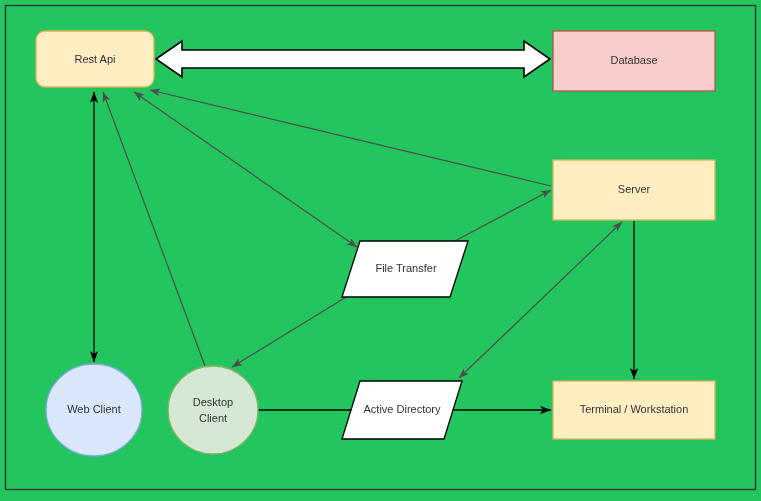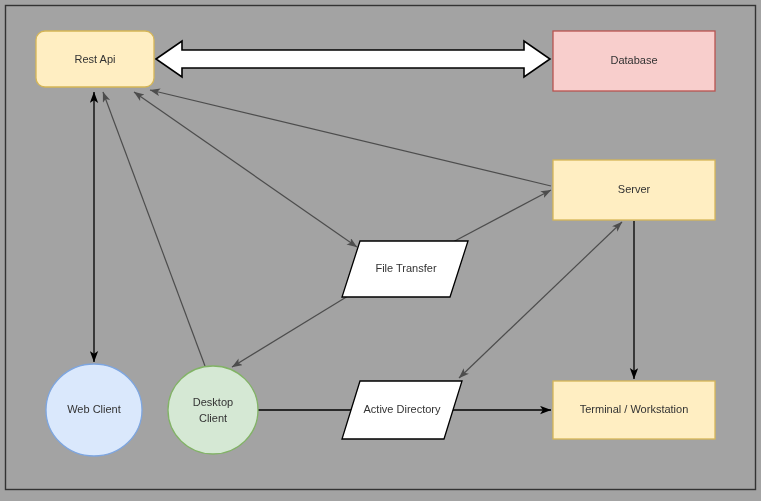--- a/index.html
+++ b/index.html
@@ -10,21 +10,21 @@
   body {
     width: 761px;
     height: 501px;
     font-family: "Liberation Sans", sans-serif;
     overflow: hidden;
   }
   #canvas {
     position: relative;
     width: 761px;
     height: 501px;
-    background: #a3a3a3;
+    background: #22c55e;
   }
   #diagram-svg {
     position: absolute;
     left: 0;
     top: 0;
   }
   .node-label {
     font-family: "Liberation Sans", sans-serif;
     font-size: 11px;
     fill: #333333;

